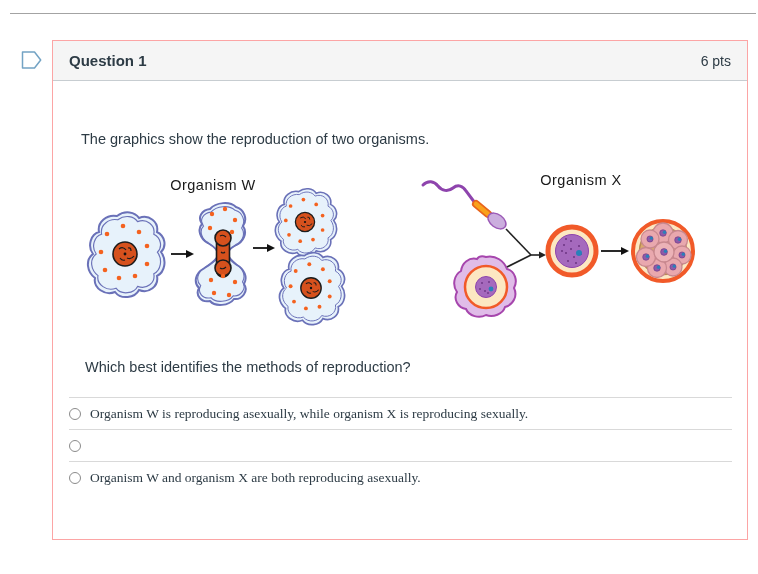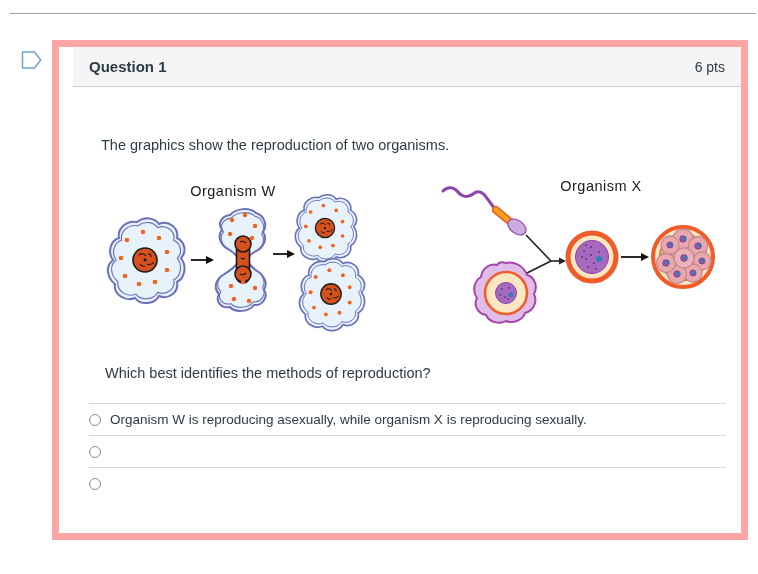--- a/index.html
+++ b/index.html
@@ -4,36 +4,36 @@
 <style>
   html,body{margin:0;padding:0;}
   body{
     width:758px;height:574px;position:relative;background:#fff;
     font-family:"Liberation Sans",sans-serif;color:#2d3b45;overflow:hidden;
   }
   .top-rule{position:absolute;left:10px;top:13px;width:746px;border-top:1px solid #a3a3a3;}
   .flag{position:absolute;left:21px;top:50px;width:22px;height:20px;cursor:pointer;}
   .card{
     position:absolute;left:52px;top:40px;width:696px;height:500px;
-    border:7px solid #fca5a5;background:#fff;box-sizing:border-box;padding-left:14px;
+    border:1px solid #fca5a5;background:#fff;box-sizing:border-box;
   }
   .card-header{
     height:40px;background:#f5f5f5;border-bottom:1px solid #c7cdd1;
     display:flex;justify-content:space-between;align-items:center;
     padding:0 16px;box-sizing:border-box;
   }
   .q-title{font-size:15px;font-weight:bold;}
   .q-pts{font-size:14px;}
   .card-body{position:relative;height:458px;}
   .intro{position:absolute;left:16px;top:38px;font-size:14.5px;margin:12px;}
   .prompt{position:absolute;left:16px;top:262px;font-size:14.5px;margin:16px;}
   .fig-w{position:absolute;left:30px;top:95px;width:310px;height:150px;}
   .fig-x{position:absolute;left:358px;top:90px;width:312px;height:157px;}
   .fig-label{font-size:14.5px;fill:#1a1a1a;letter-spacing:0.5px;}
-  .options{position:absolute;left:16px;right:15px;top:316px;}
+  .options{position:absolute;left:16px;right:15px;top:316px;font-family:Liberation Serif, serif;}
   .opt-row{
     border-top:1px solid #d9d9d9;height:31px;display:flex;align-items:center;
     gap:9px;font-size:13.5px;cursor:pointer;
   }
   .radio{
     width:12px;height:12px;border:1px solid #8b8b8b;border-radius:50%;
     background:#fff;flex:none;box-sizing:border-box;
   }
   .opt-label{line-height:1;}
 </style>
@@ -215,16 +215,17 @@
     <div class="options">
       <div class="opt-row">
         <span class="radio"></span>
         <span class="opt-label">Organism W is reproducing asexually, while organism X is reproducing sexually.</span>
       </div>
       <div class="opt-row">
         <span class="radio"></span>
       </div>
       <div class="opt-row">
         <span class="radio"></span>
+        <span class="opt-label">Organism W and organism X are both reproducing asexually.</span>
       </div>
     </div>
   </div>
 </div>
 
 </body></html>

